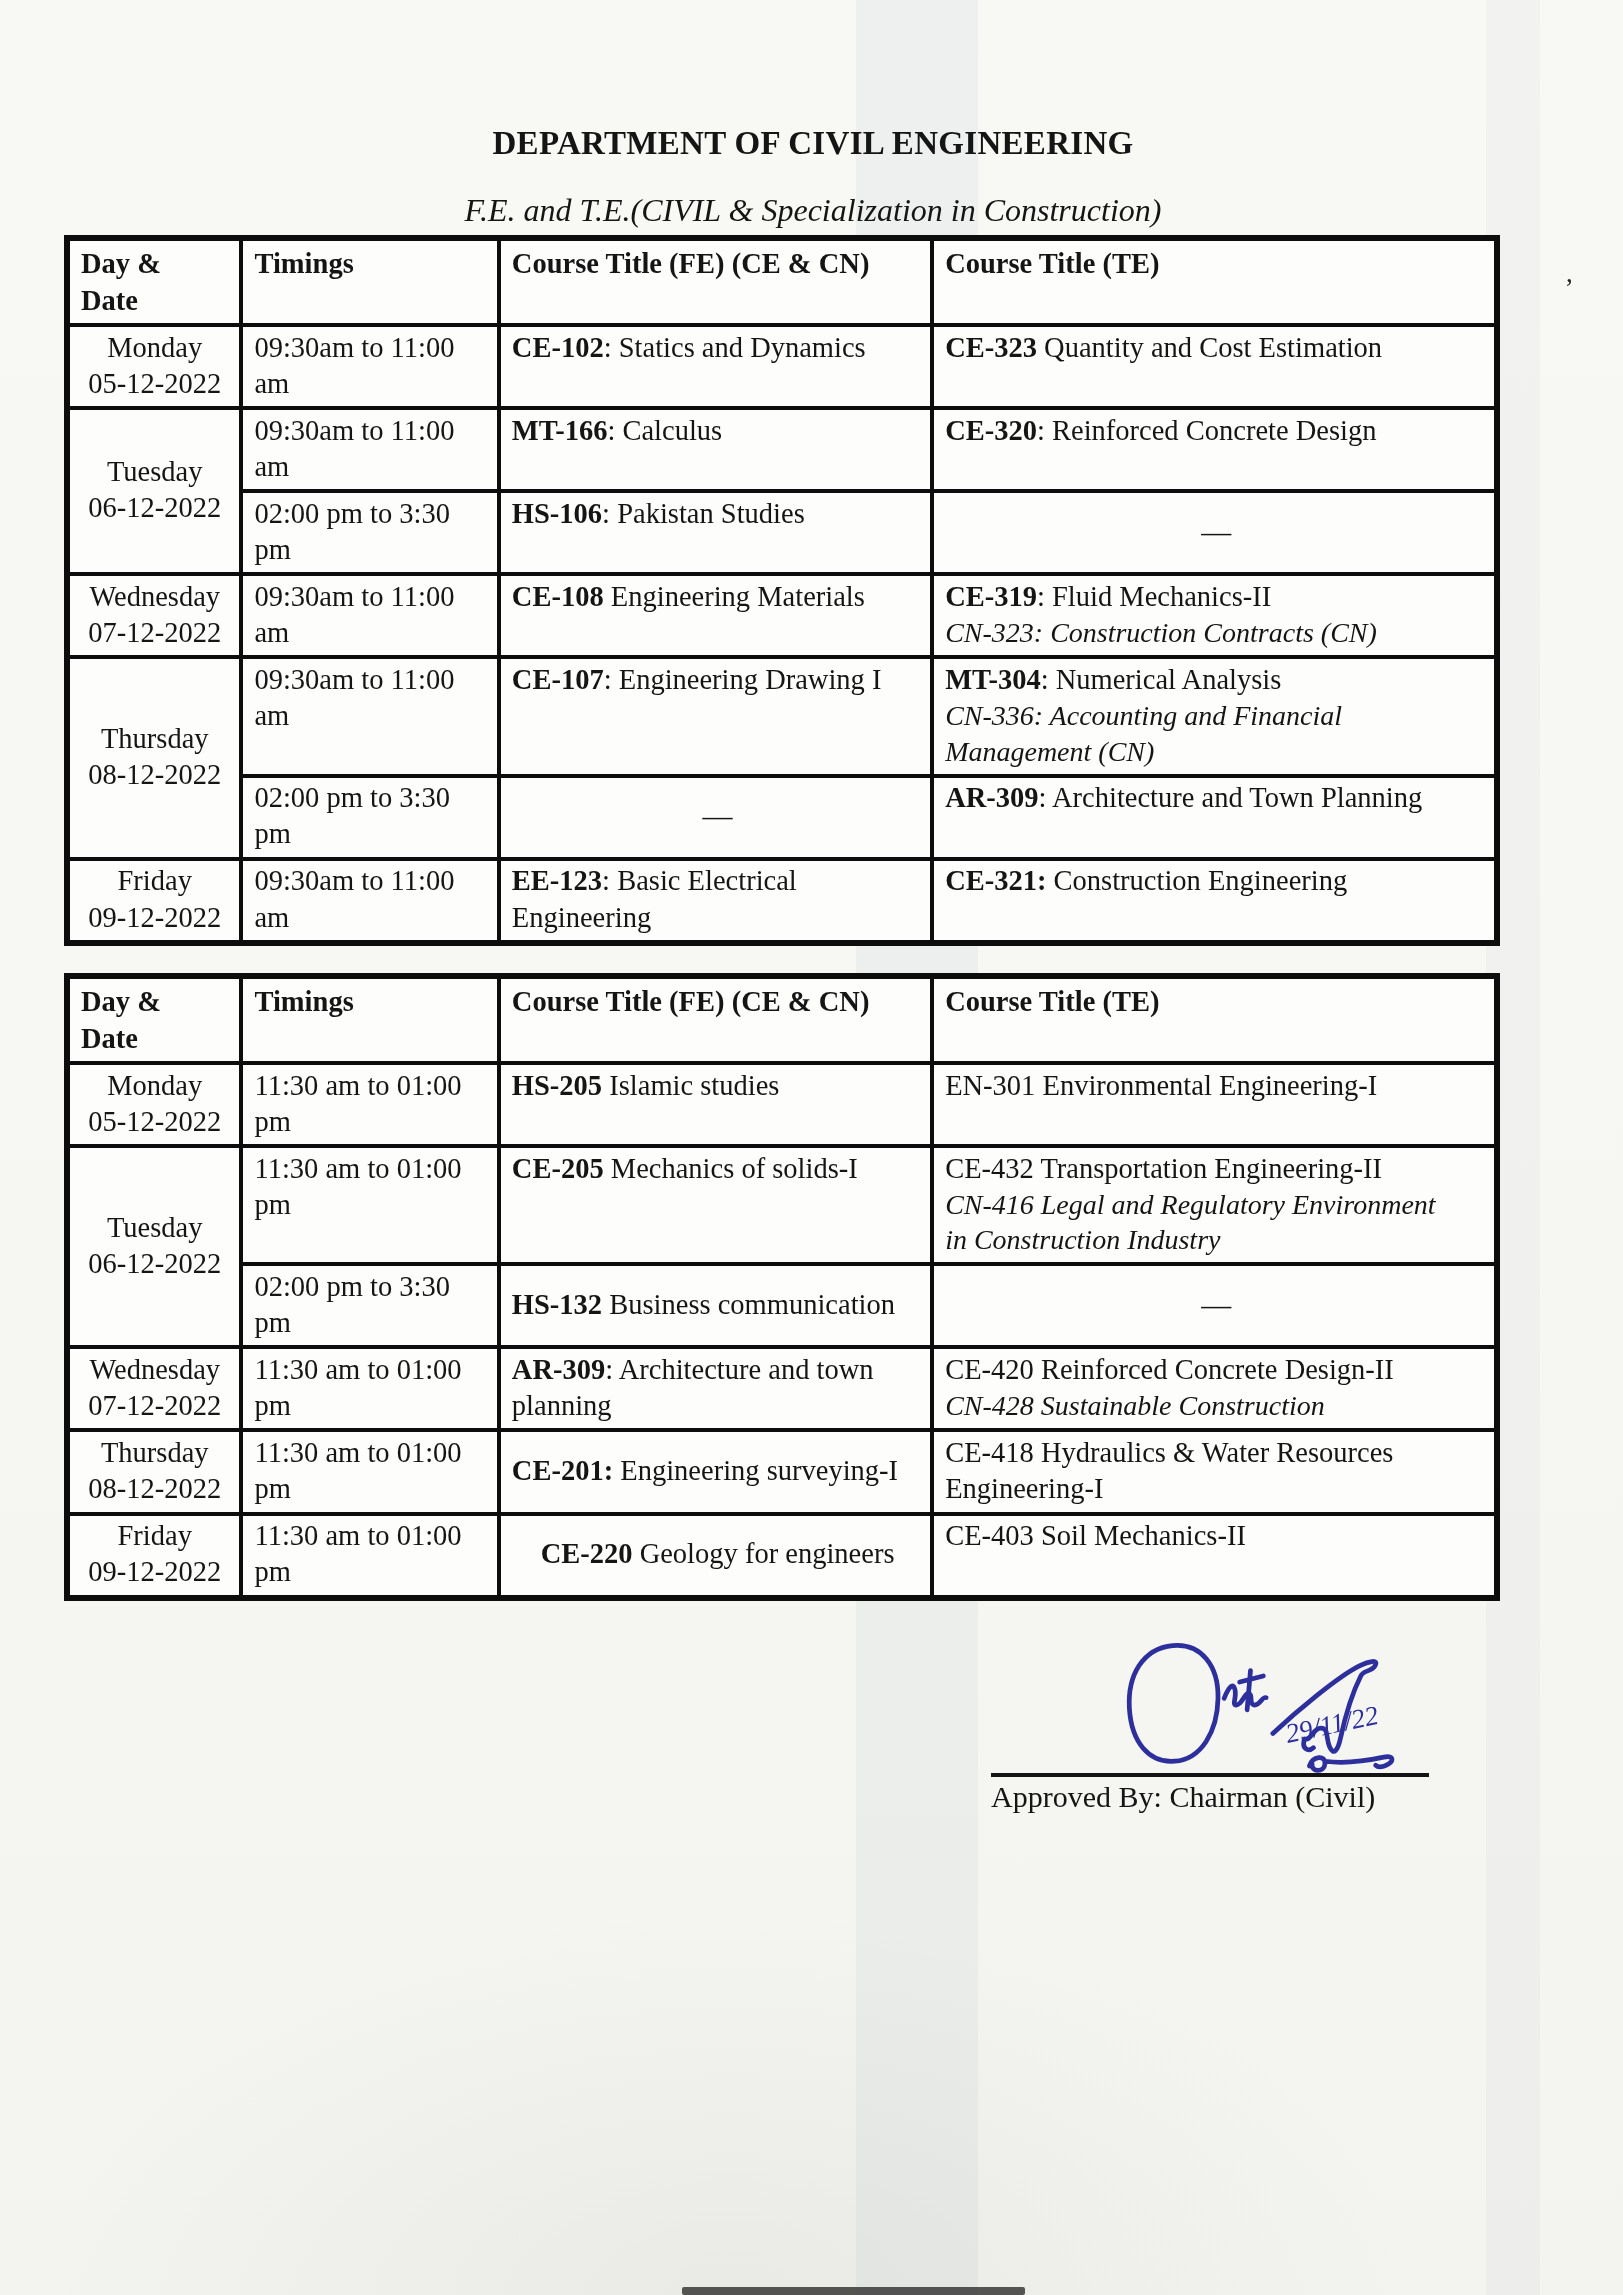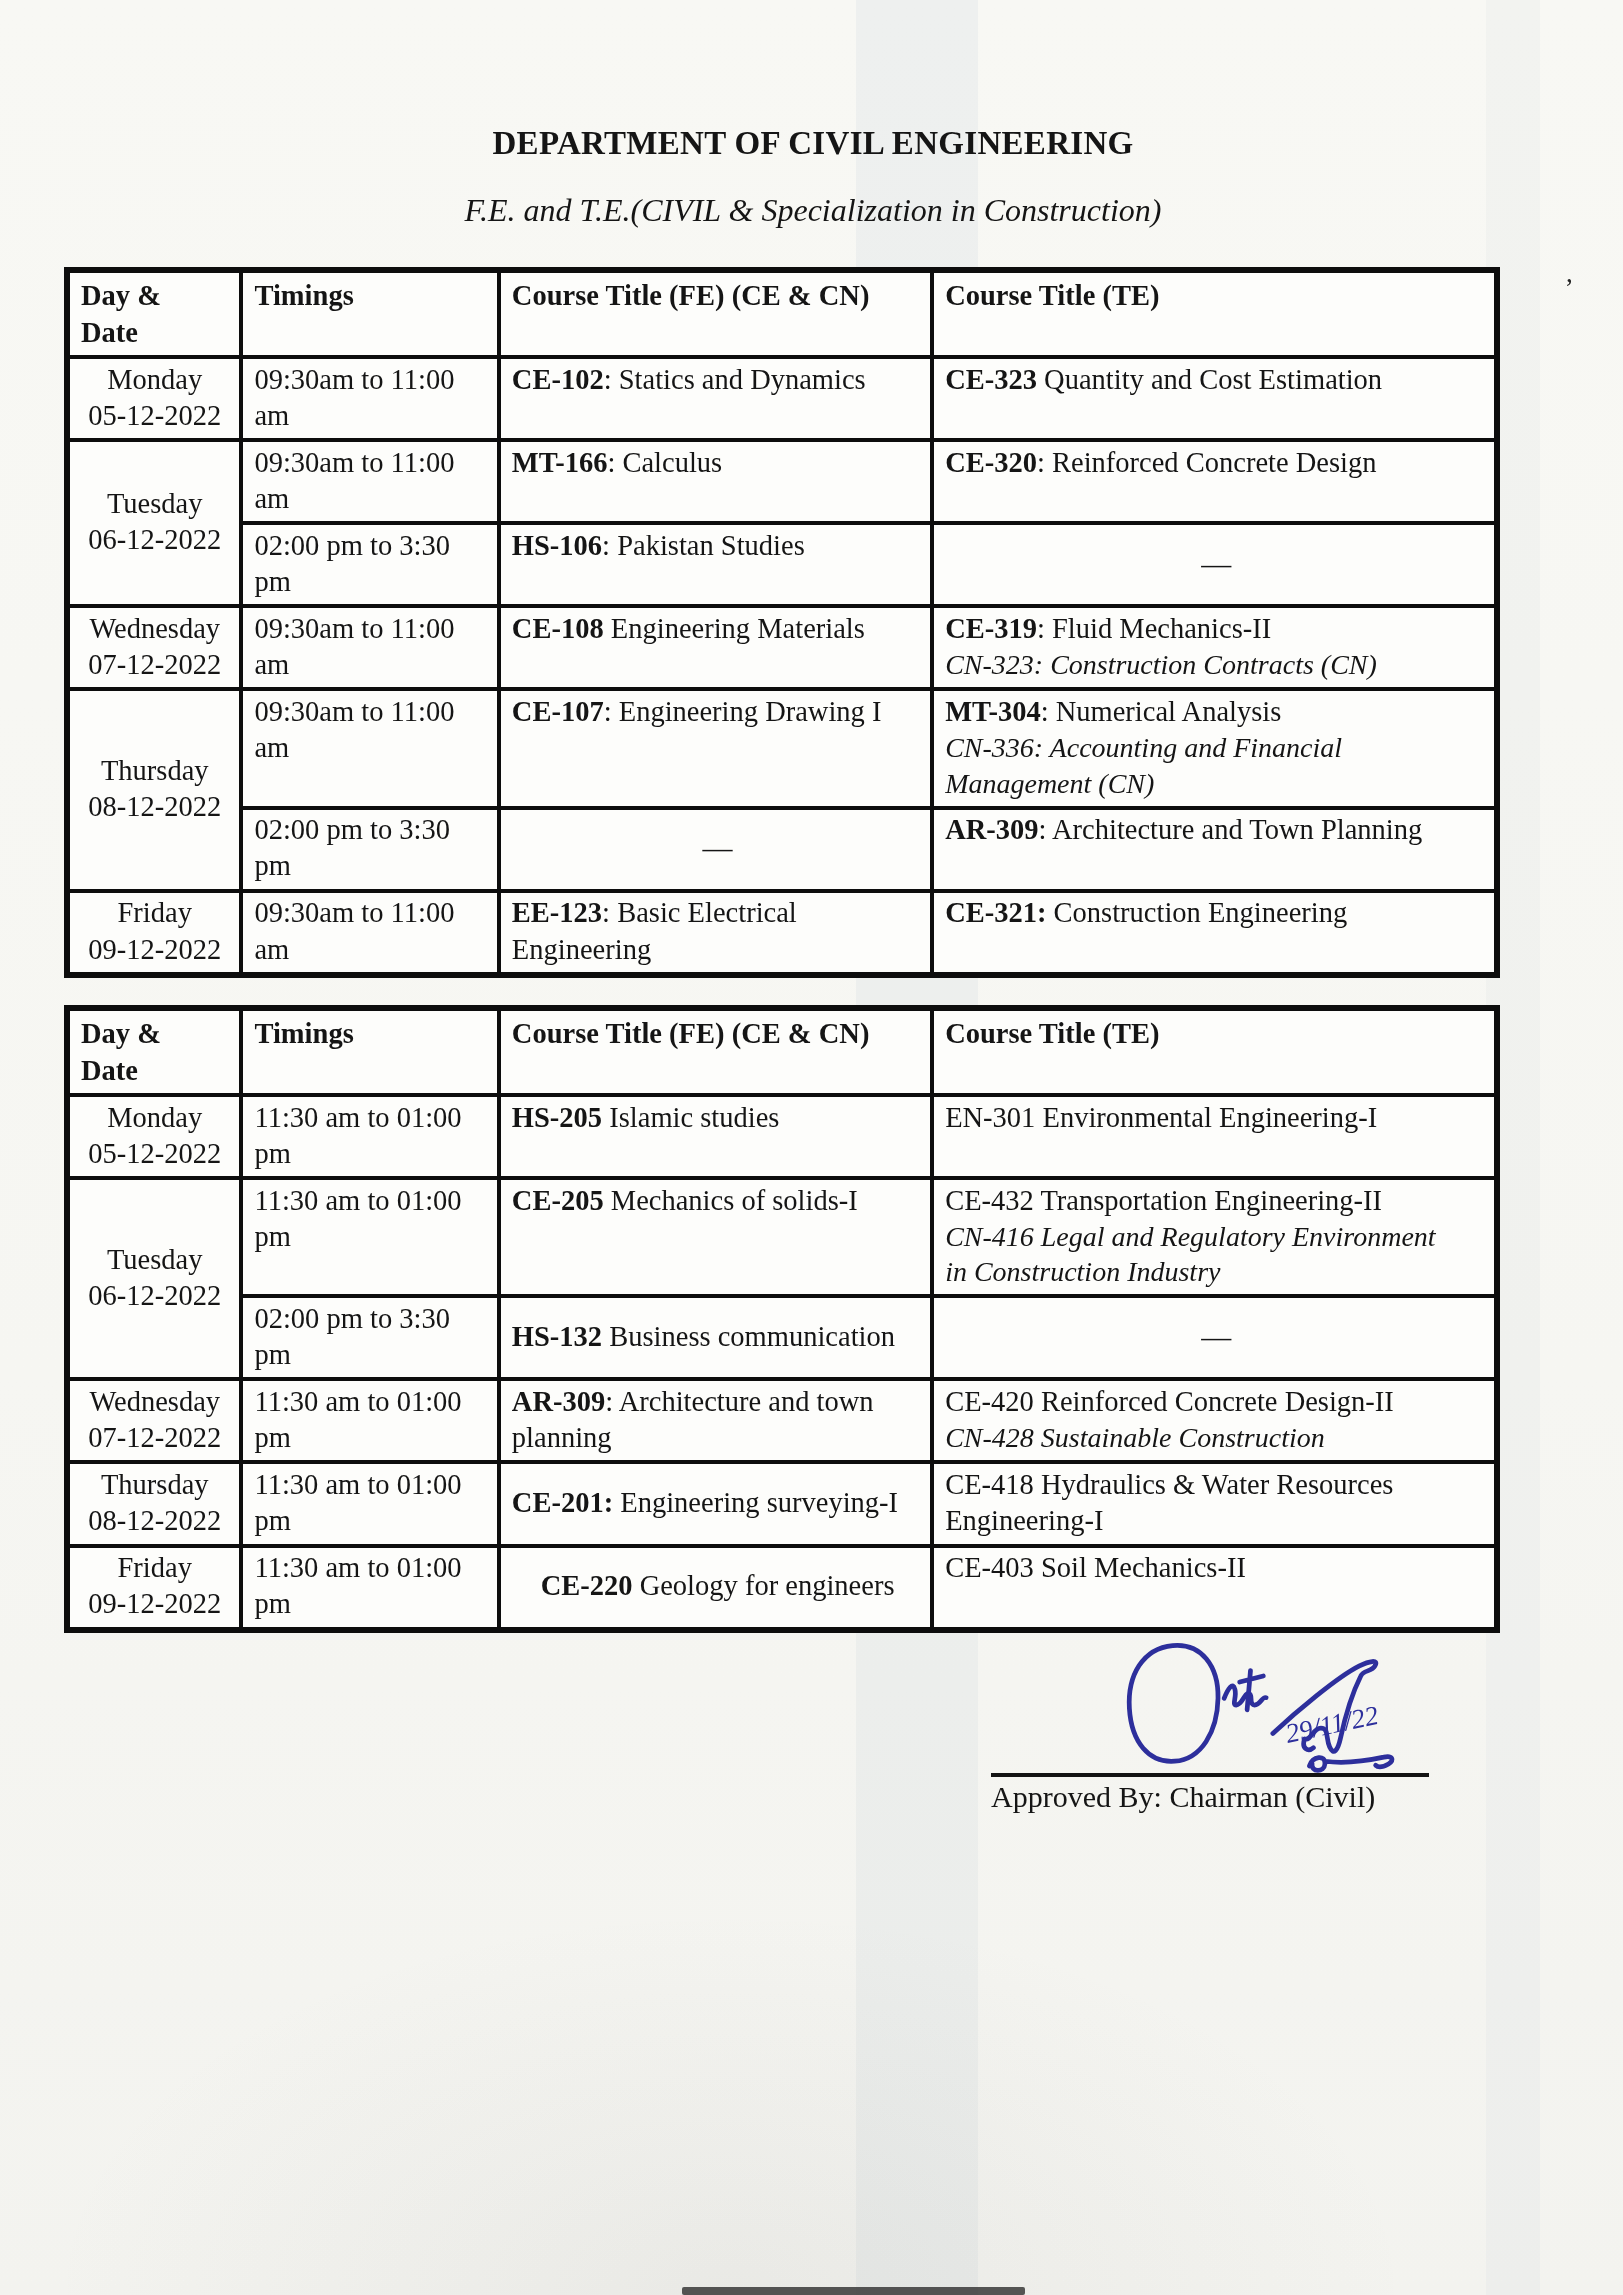--- a/index.html
+++ b/index.html
@@ -29,21 +29,20 @@
   .tbl-caption{position:absolute;width:1498px;left:64px;text-align:center;
     font-style:italic;font-size:32px;}
   .cap1{top:192px;}
   .cap2{top:929px;}
 
   
   table.tt{
     position:absolute;left:64px;width:1436px;
     border-collapse:collapse;table-layout:fixed;
     background:#fdfdfb;
-    margin-top:32px;
   }
   table.t1{top:235px;}
   table.t2{top:973px;}
   .tt col.c1{width:12.2%;}
   .tt col.c2{width:18.0%;}
   .tt col.c3{width:30.3%;}
   .tt col.c4{width:39.5%;}
   .tt th,.tt td{
     border:4.1px solid #0d0d0d;
     font-size:28.5px;line-height:1.27;

